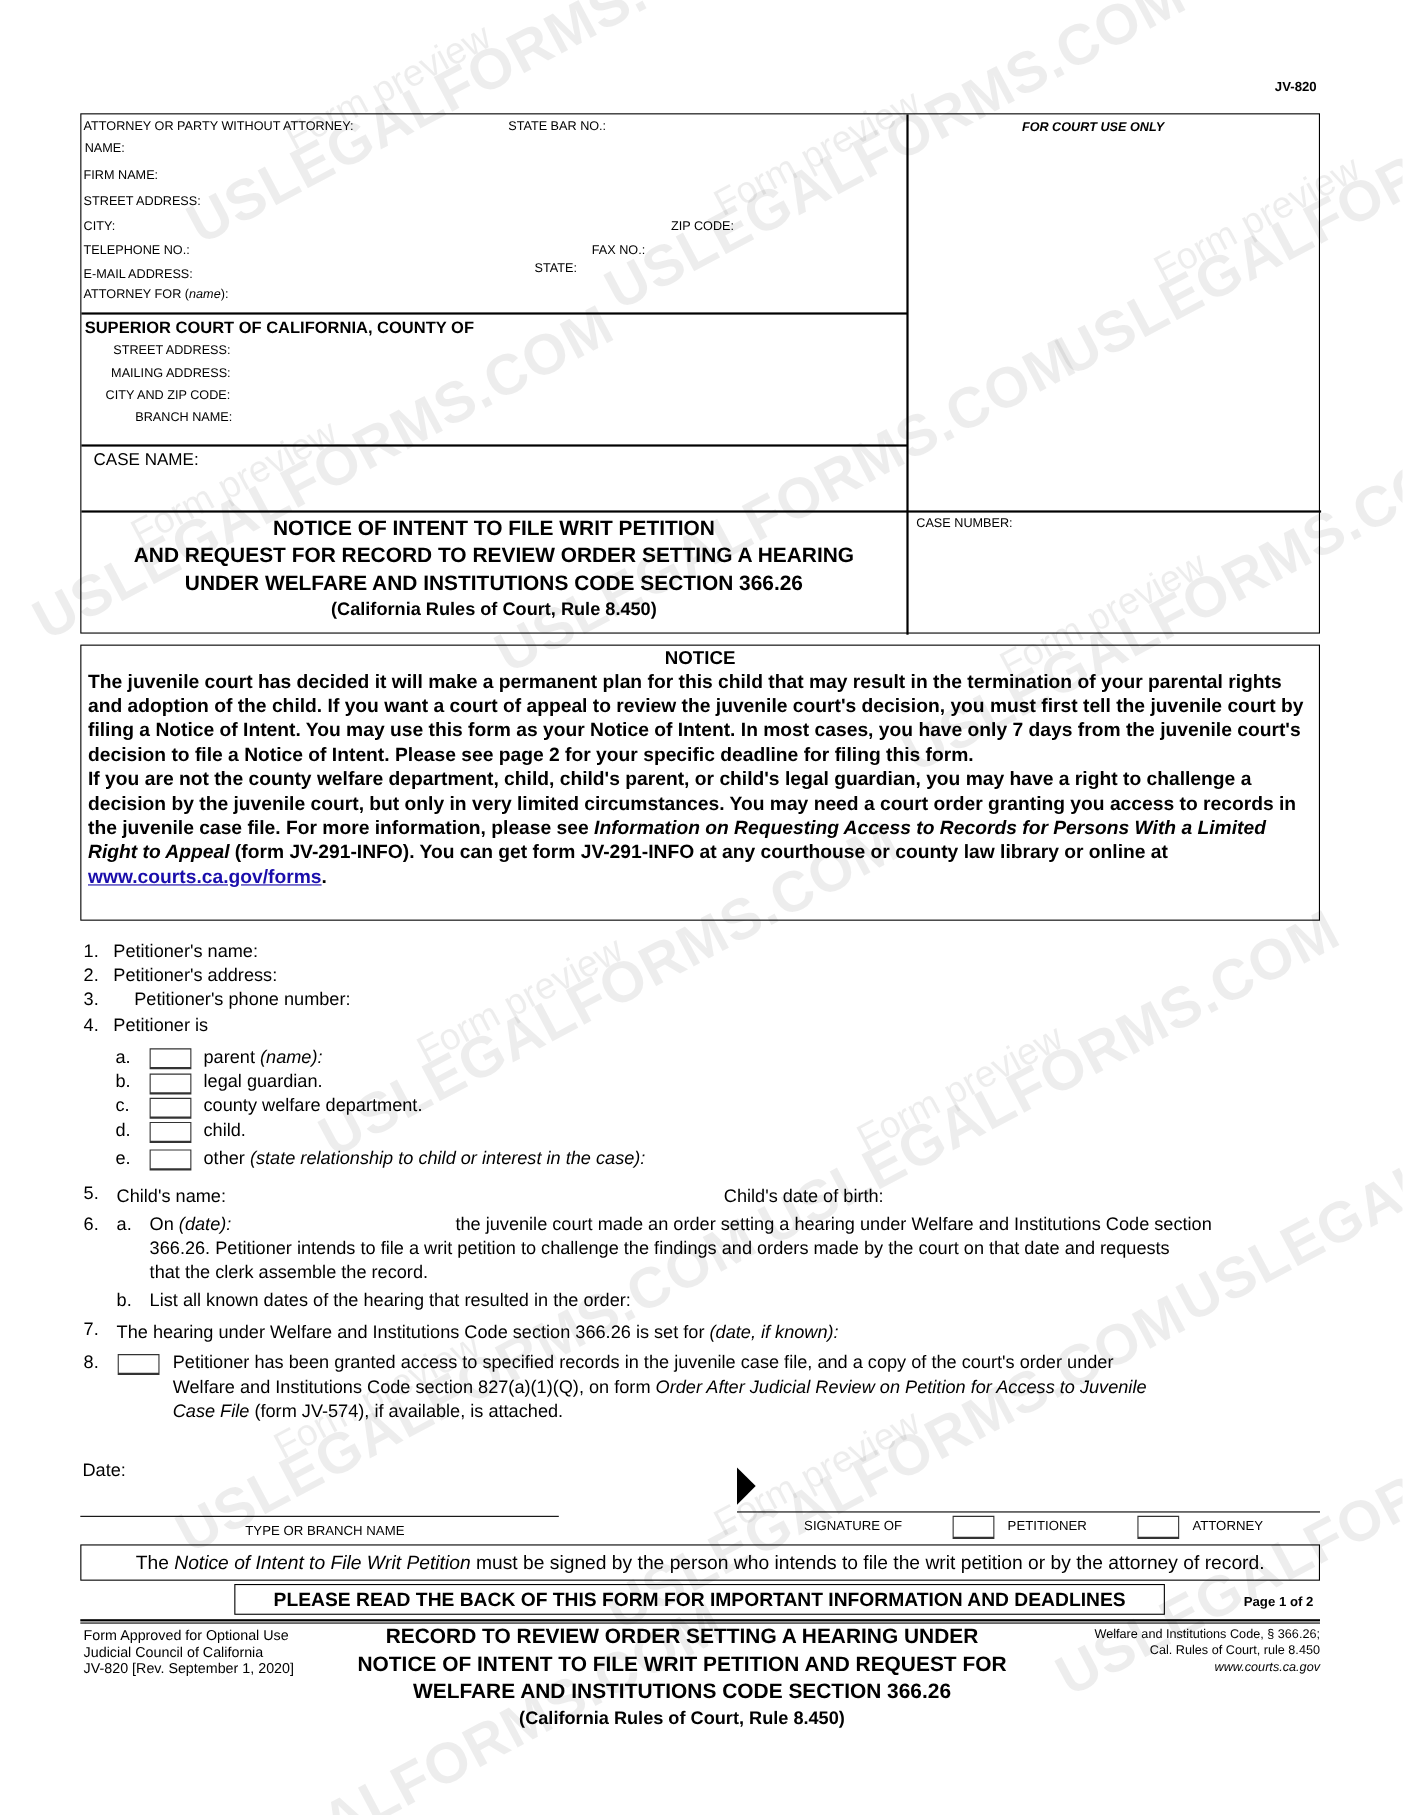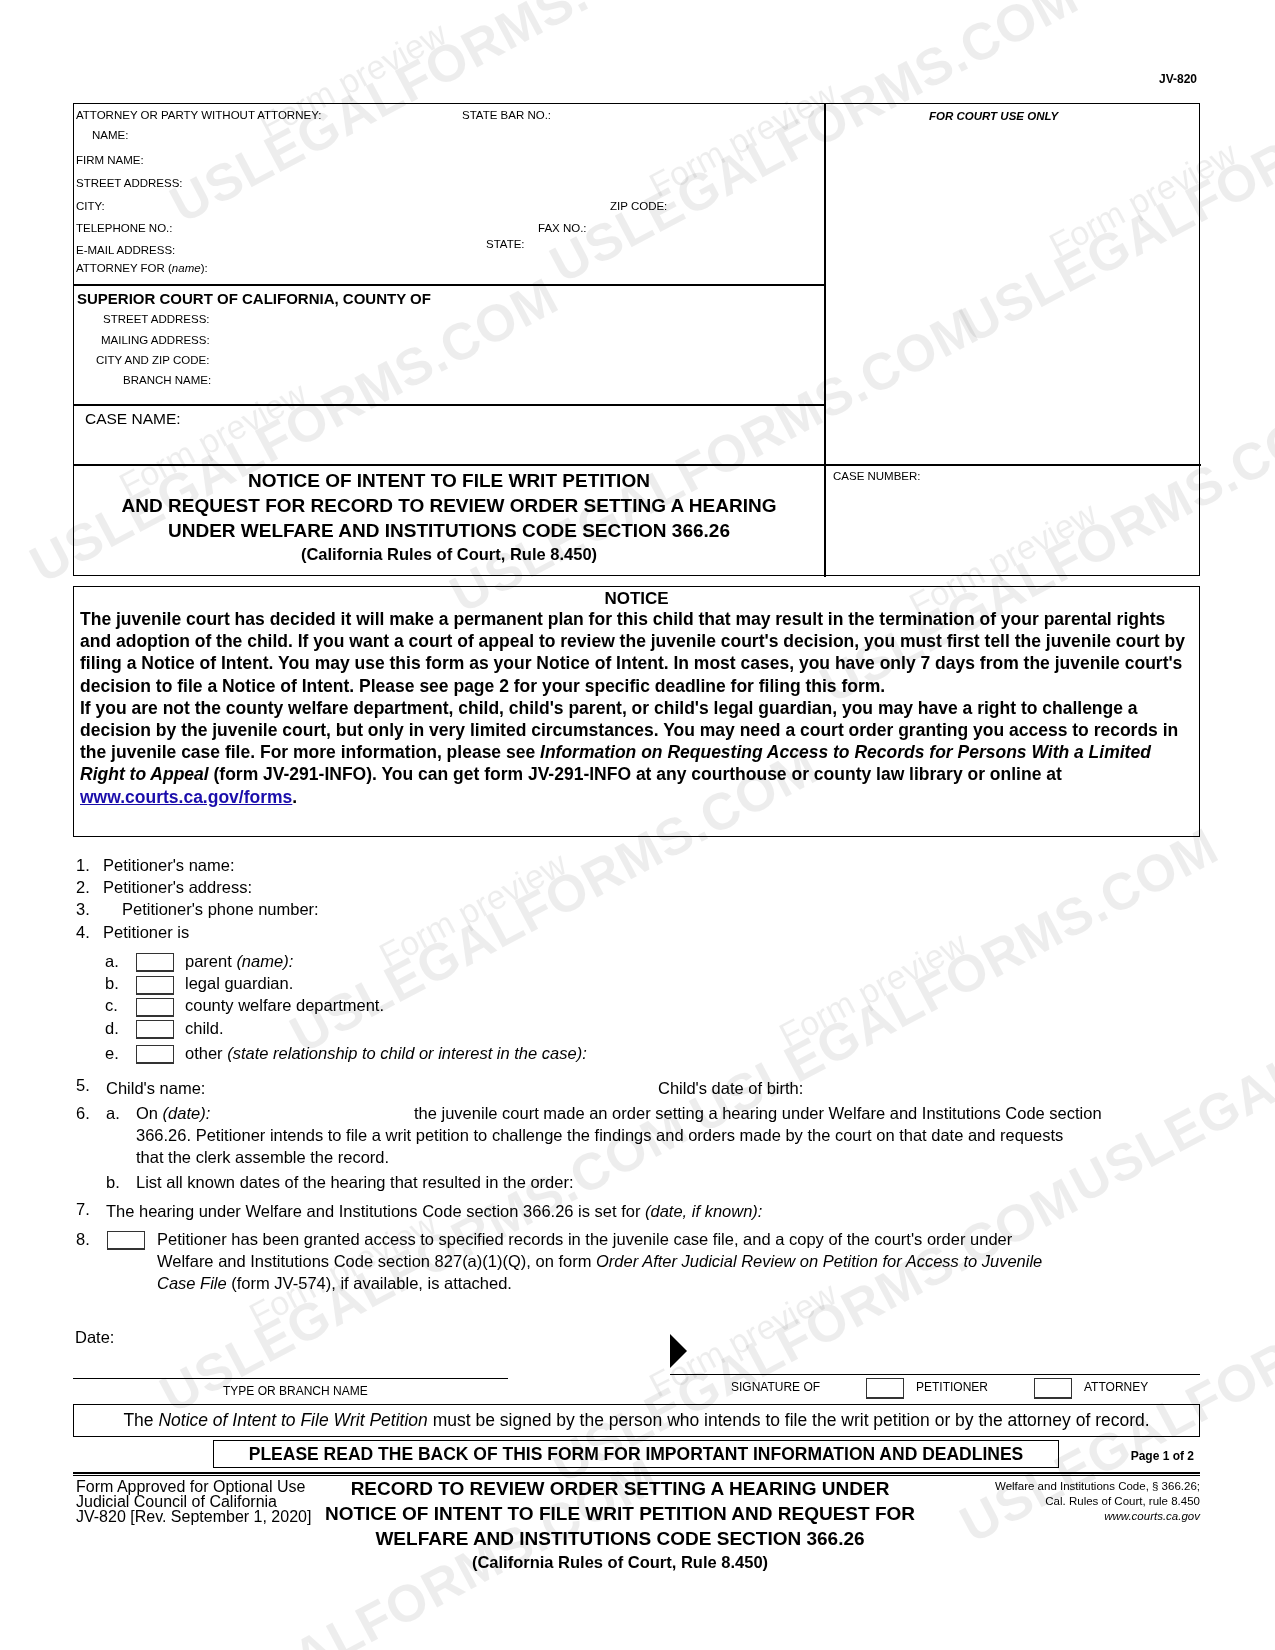--- a/index.html
+++ b/index.html
@@ -36,21 +36,21 @@
 
   .sig-line { position: absolute; background: #000; height: 1.3px; }
   .small-lbl { position: absolute; font-size: 12px; white-space: nowrap; }
   .arrow { position: absolute; width: 0; height: 0; border-top: 17px solid transparent; border-bottom: 17px solid transparent; border-left: 17px solid #000; }
 
   .sign-notice { left: 73px; top: 1404px; width: 1127px; height: 33px; border: 1.5px solid #000; font-size: 17.5px; text-align: center; line-height: 31px; white-space: nowrap; }
   .read-back { left: 213px; top: 1440px; width: 846px; height: 28px; border: 1.5px solid #000; font-size: 17.5px; font-weight: bold; text-align: center; line-height: 26px; white-space: nowrap; }
   .page-of { right: 81px; top: 1449px; font-size: 12px; font-weight: bold; }
   .dbl-line { left: 73px; width: 1127px; height: 1.5px; background: #000; position: absolute; }
 
-  .foot-left { left: 76px; top: 1479px; font-size: 16px; line-height: 15px; }
+  .foot-left { left: 76px; top: 1479px; font-size: 13px; line-height: 15px; }
   .foot-center { left: 280px; top: 1476px; width: 680px; text-align: center; font-weight: bold; }
   .foot-center .l { font-size: 19px; line-height: 25px; }
   .foot-center .s { font-size: 16.5px; line-height: 22px; }
   .foot-right { right: 75px; top: 1479px; font-size: 11.5px; line-height: 15px; text-align: right; }
 </style>
 </head>
 <body>
 
 <div class="watermark wm-big" style="left:140px;top:40px;">USLEGALFORMS.COM</div>
 <div class="watermark wm-small" style="left:250px;top:60px;">Form preview</div>
@@ -80,21 +80,21 @@
 <div class="abs caption-box">
 
   <div class="vline" style="left:750px;top:0;height:473px;"></div>
 
   <div class="hline" style="left:0;top:180px;width:751px;"></div>
   <div class="hline" style="left:0;top:300px;width:751px;"></div>
   <div class="hline" style="left:0;top:360px;width:1127px;"></div>
 
   <div class="lbl" style="left:2px;top:5px;">ATTORNEY OR PARTY WITHOUT ATTORNEY:</div>
   <div class="lbl" style="left:388px;top:5px;">STATE BAR NO.:</div>
-  <div class="lbl" style="left:18px;top:25px;text-align:center;">NAME:</div>
+  <div class="lbl" style="left:3px;top:25px;text-align:center;">NAME:</div>
   <div class="lbl" style="left:2px;top:50px;">FIRM NAME:</div>
   <div class="lbl" style="left:2px;top:73px;">STREET ADDRESS:</div>
   <div class="lbl" style="left:2px;top:96px;">CITY:</div>
   <div class="lbl" style="left:412px;top:96px;margin-top:38px;">STATE:</div>
   <div class="lbl" style="left:536px;top:96px;">ZIP CODE:</div>
   <div class="lbl" style="left:2px;top:118px;">TELEPHONE NO.:</div>
   <div class="lbl" style="left:416px;top:118px;padding-left:48px;">FAX NO.:</div>
   <div class="lbl" style="left:2px;top:140px;">E-MAIL ADDRESS:</div>
   <div class="lbl" style="left:2px;top:158px;">
     <span>ATTORNEY FOR (</span><span class="lbl-i">name</span><span>):</span>

